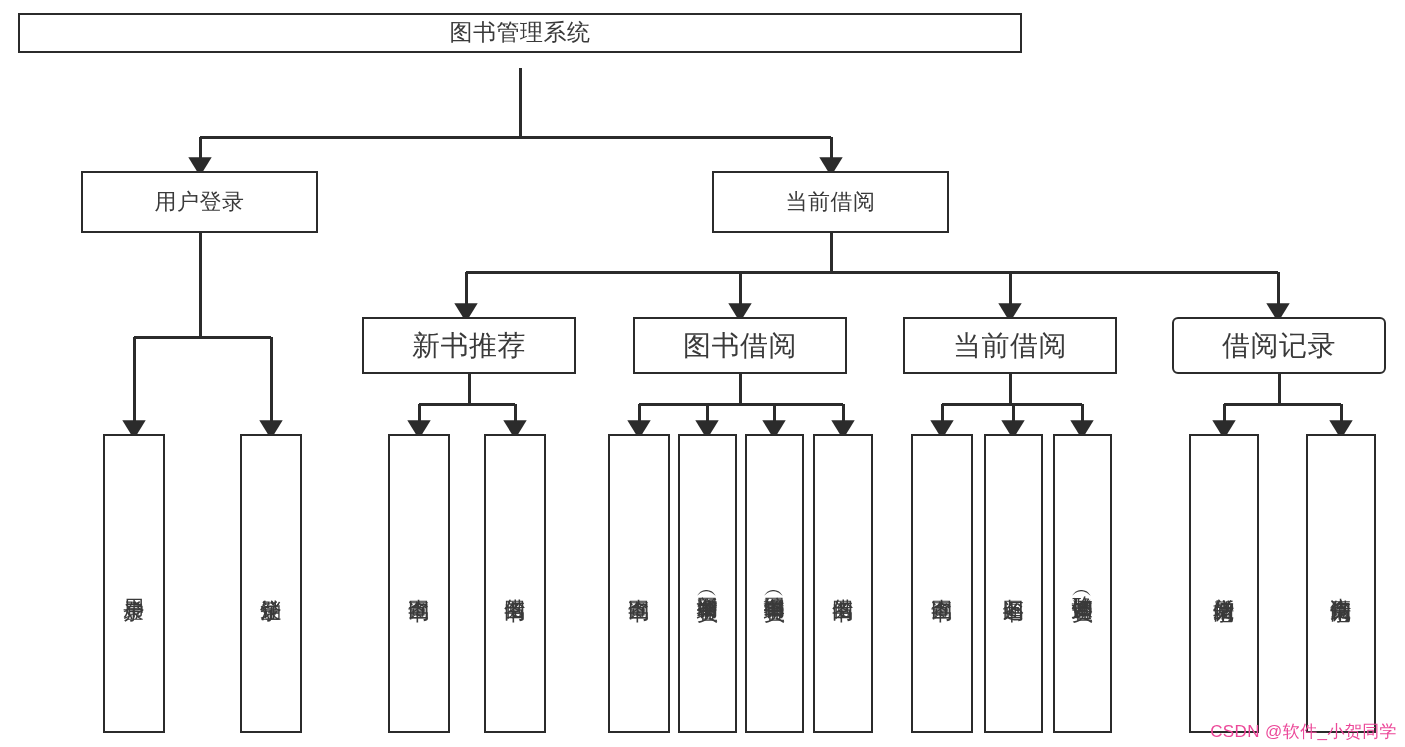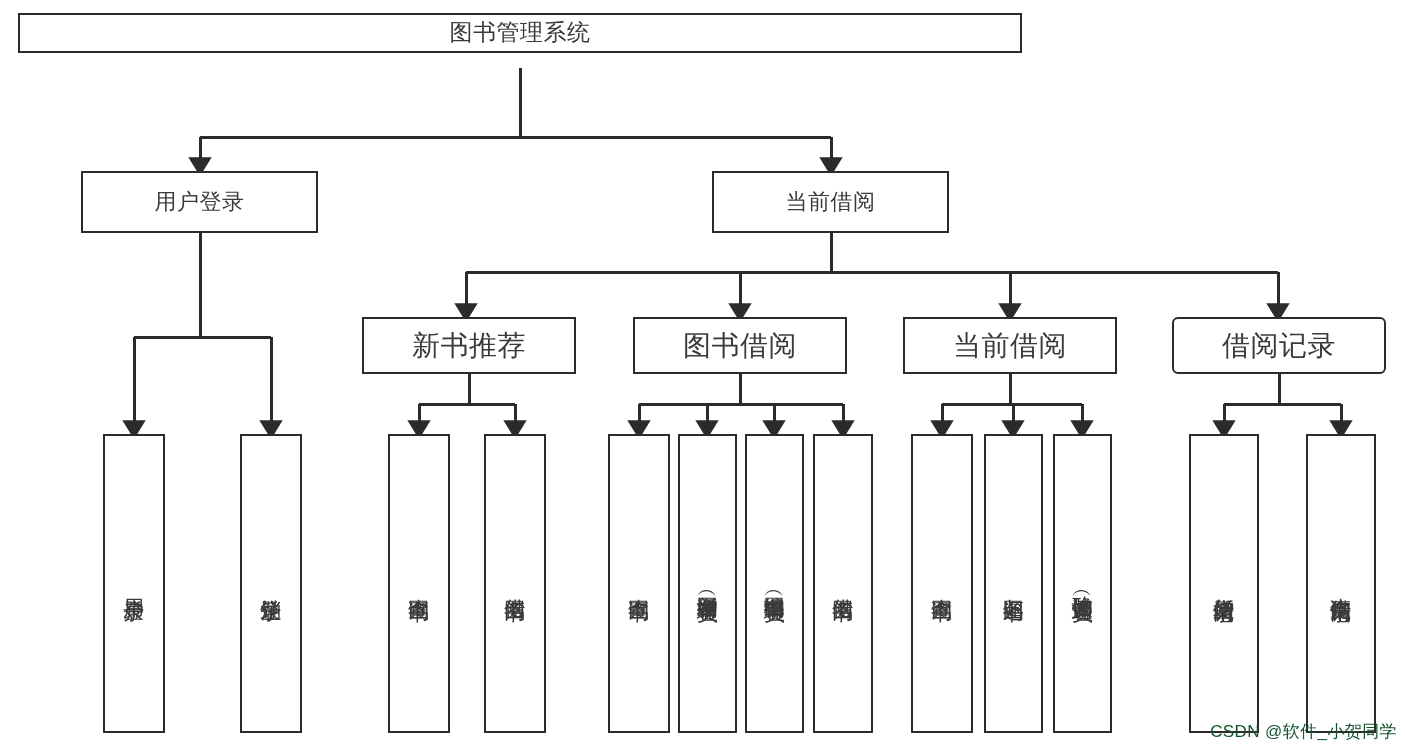--- a/index.html
+++ b/index.html
@@ -57,21 +57,21 @@
     line-height: 1.30;
     letter-spacing: 1px;
     white-space: nowrap;
     max-height: 100%;
   }
   #watermark {
     position: absolute;
     right: 8px;
     bottom: 4px;
     font-size: 17px;
-    color: #14532d;
+    color: #ec4899;
     white-space: nowrap;
     letter-spacing: 0.4px;
   }
 </style>
 </head>
 <body>
 
 <div id="canvas">
 
   <svg id="edges" viewBox="0 0 1405 747" xmlns="http://www.w3.org/2000/svg">

